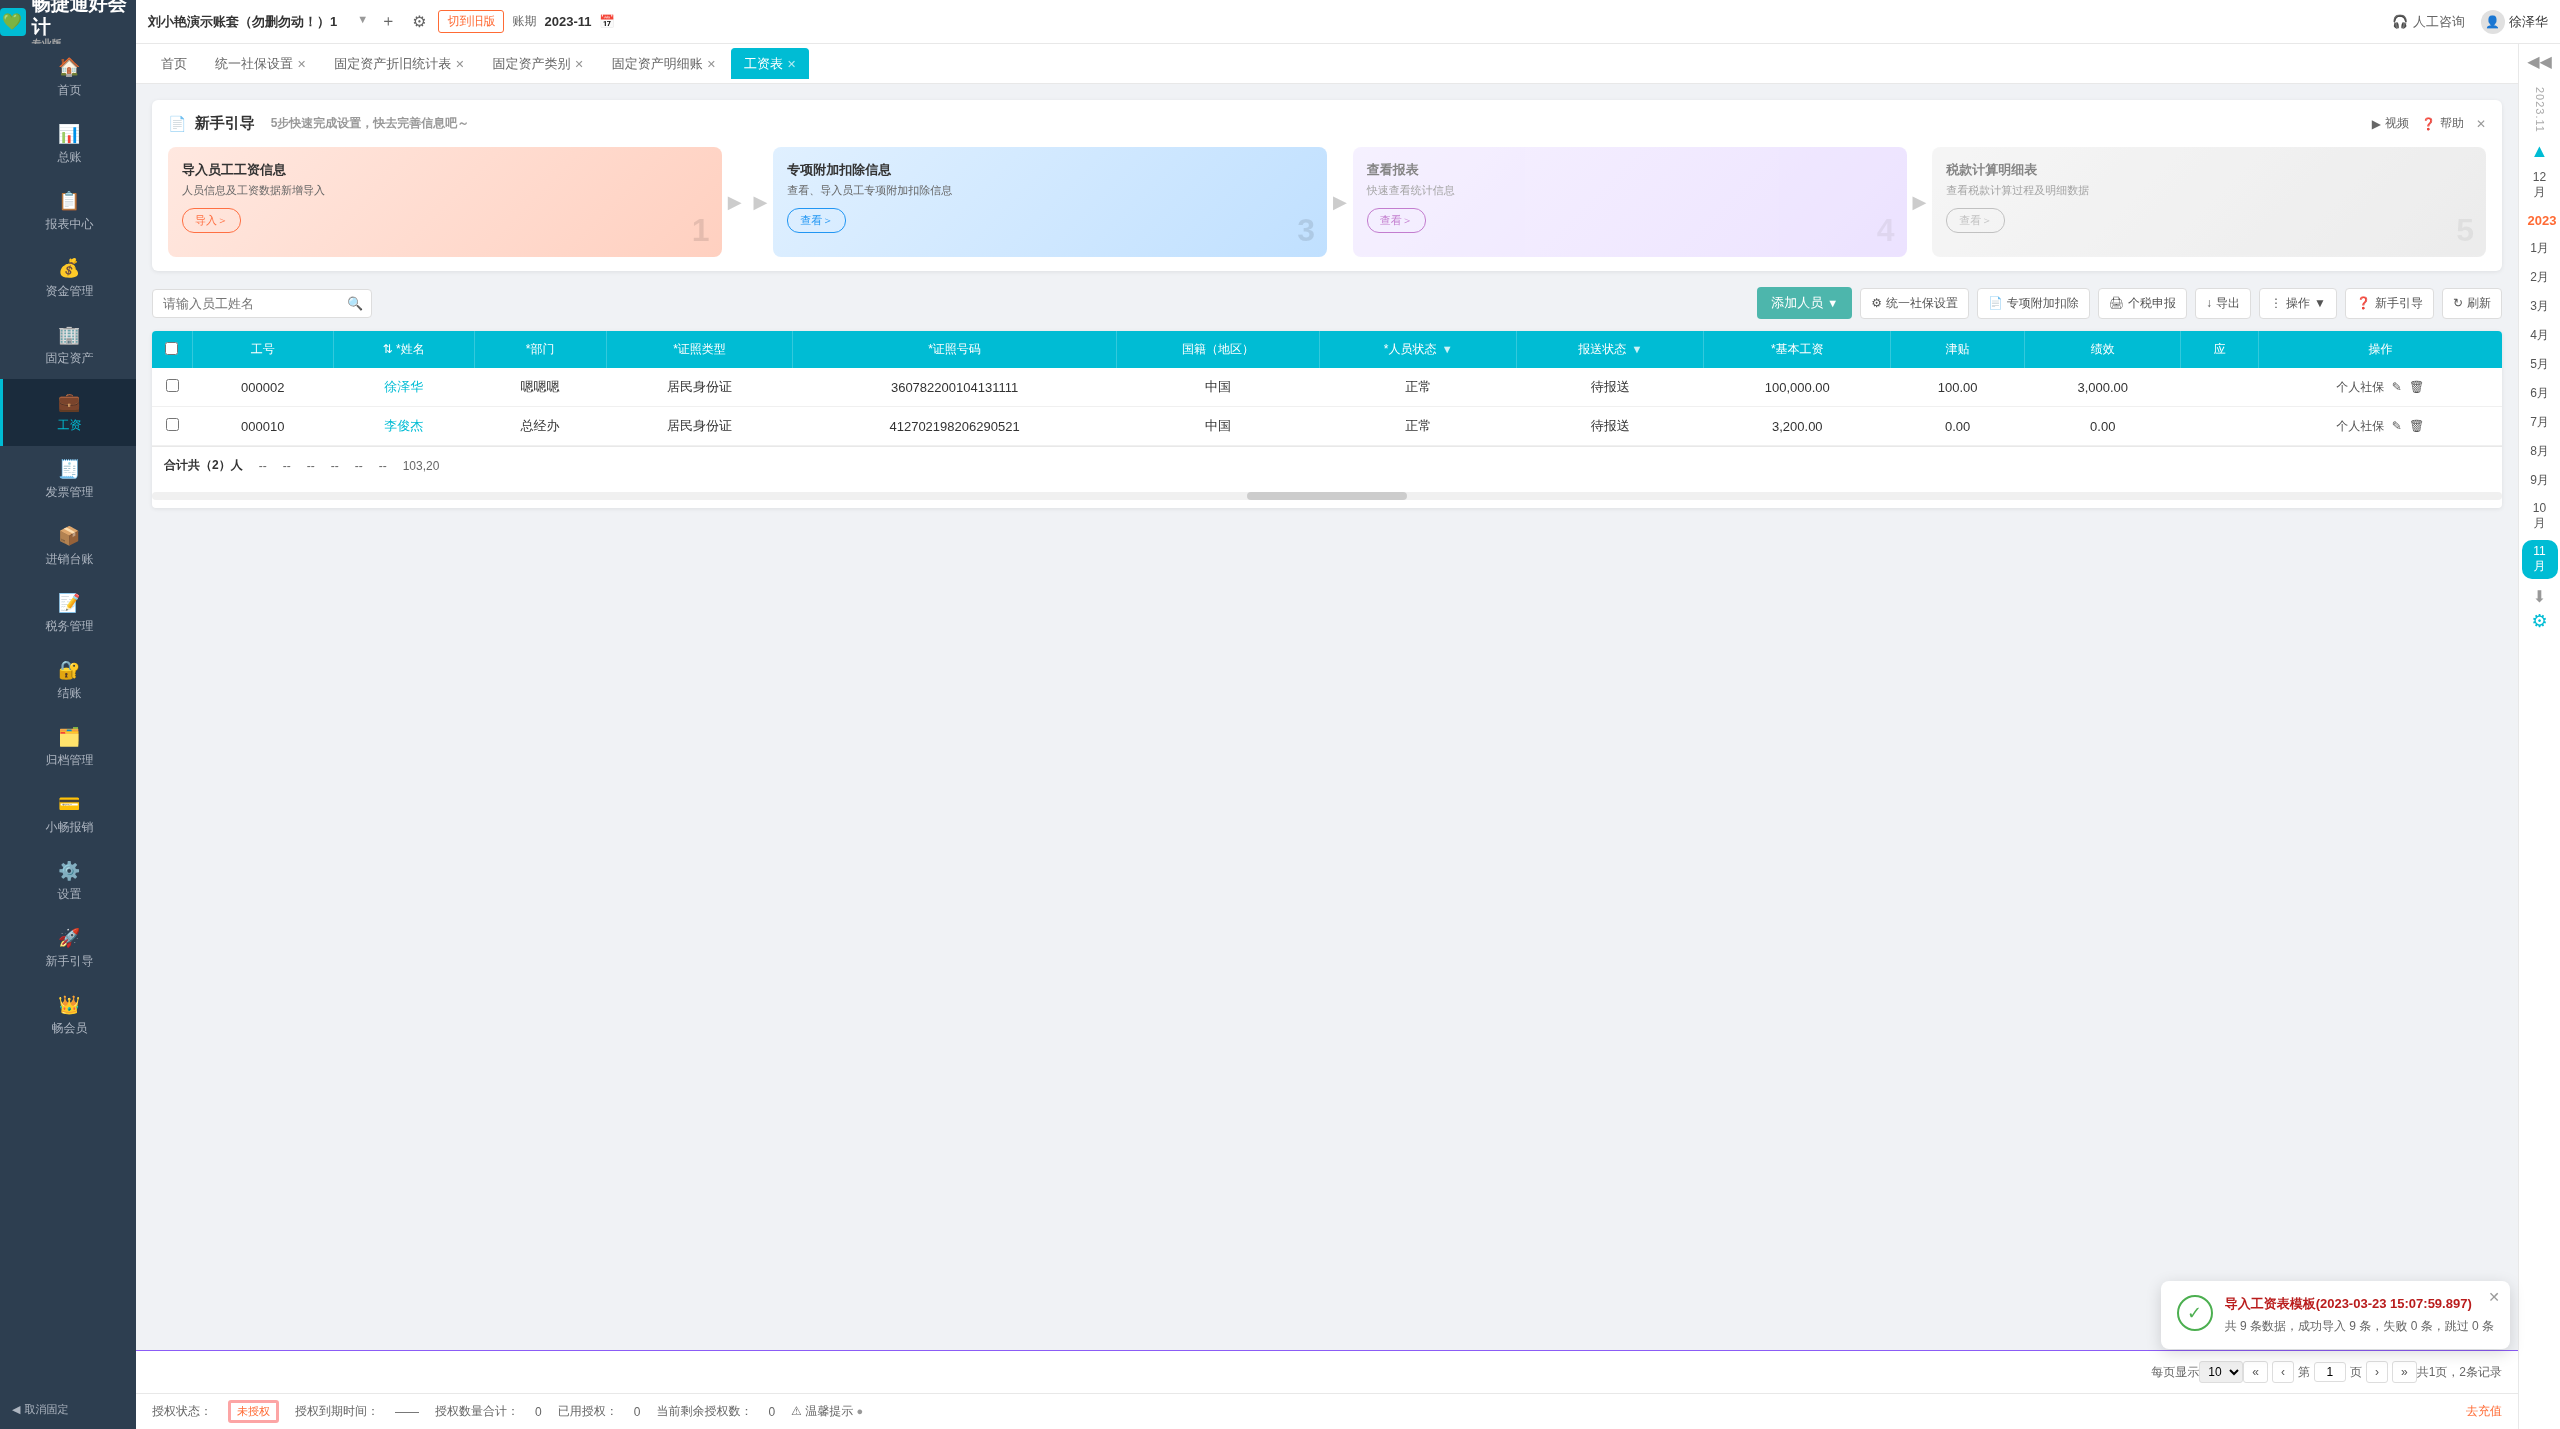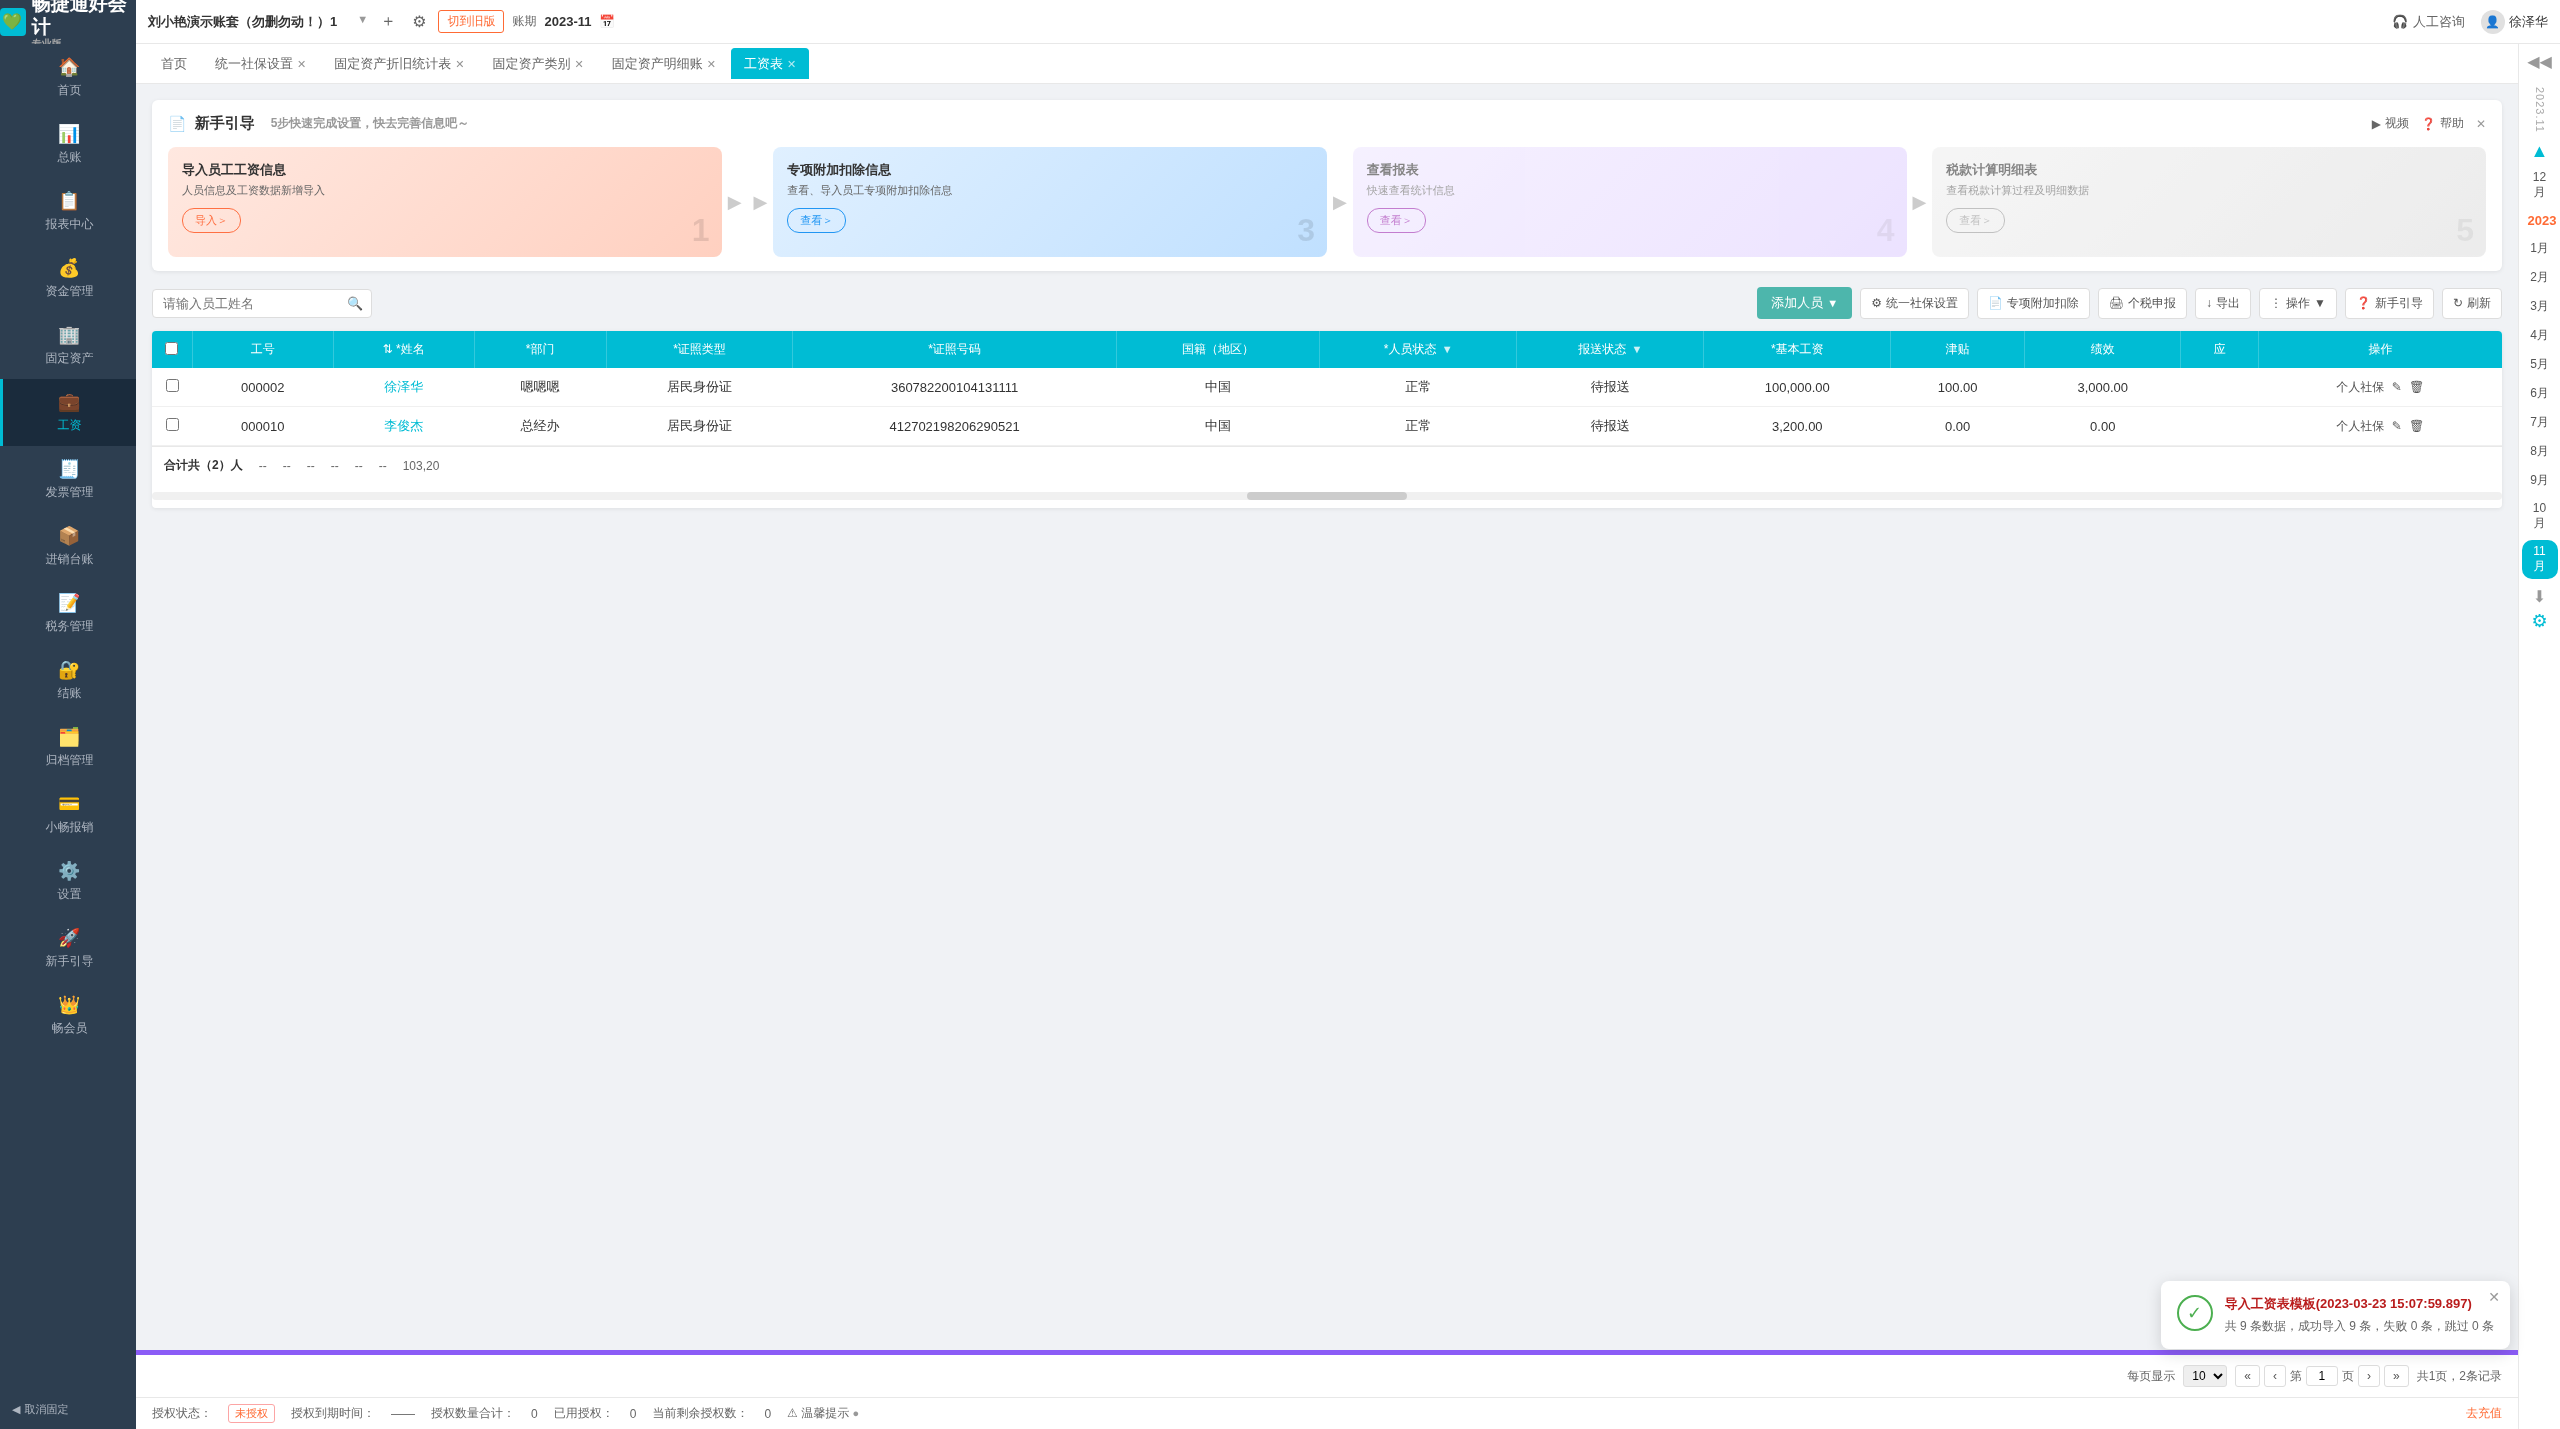--- a/index.html
+++ b/index.html
@@ -345,24 +345,23 @@
       margin: 0 auto;
     }
 
     
     .pagination-bar {
       background: #fff;
       padding: 10px 16px;
       display: flex;
       align-items: center;
       justify-content: flex-end;
-      gap: 8px;
       font-size: 12px;
       color: #666;
-      border-top: 5px solid #8b5cf6;
+      border-top: 1px solid #8b5cf6;
       flex-shrink: 0;
     }
     .pagination-bar select {
       border: 1px solid #ddd;
       border-radius: 3px;
       padding: 2px 4px;
       font-size: 12px;
     }
     .page-nav {
       display: flex; align-items: center; gap: 4px;
@@ -391,21 +390,21 @@
       padding: 6px 16px;
       display: flex;
       align-items: center;
       gap: 16px;
       font-size: 12px;
       color: #666;
       flex-shrink: 0;
     }
     .status-unauthorized {
       color: #ff6b35;
-      border: 1px solid #fca5a5;
+      border: 3px solid #fca5a5;
       border-radius: 3px;
       padding: 1px 6px;
       font-size: 11px;
     }
     .recharge-link { color: #ff6b35; cursor: pointer; margin-left: auto; }
 
     
     .right-panel {
       width: 42px;
       background: #fff;

